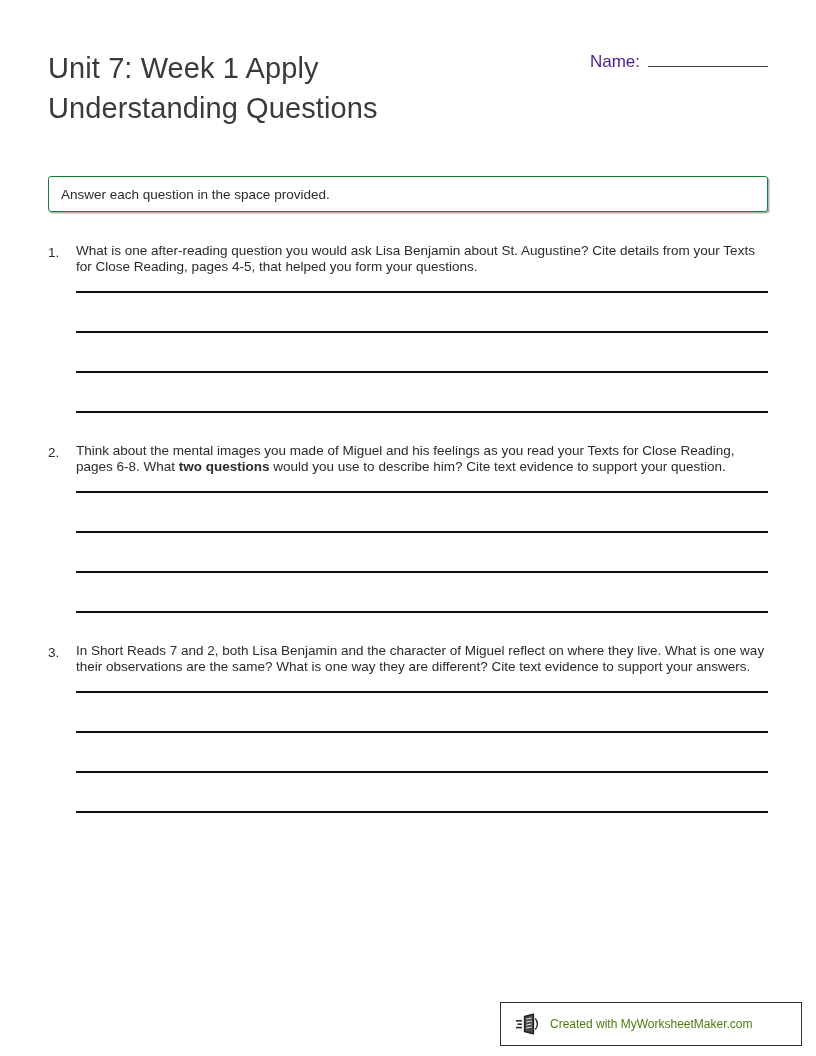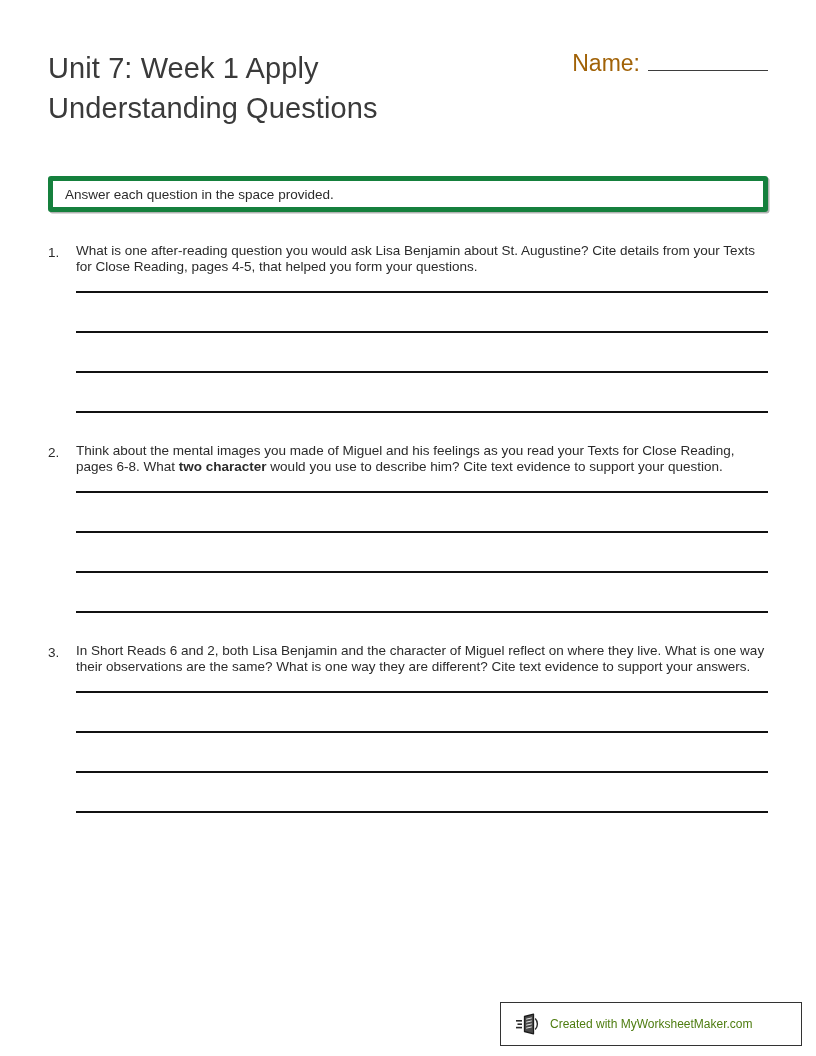--- a/index.html
+++ b/index.html
@@ -53,41 +53,41 @@
     padding-top: 6px;
   }
   .nd-row {
     display: flex;
     flex-direction: row;
     align-items: baseline;
     justify-content: flex-end;
     height: 34px;
   }
   .nd-label {
-    font-size: 23px;
-    color: #a16207;
+    font-size: 17px;
+    color: #4c1d95;
     font-weight: 400;
     padding-right: 8px;
     white-space: nowrap;
   }
   .nd-line {
     width: 120px;
     border-bottom: 1.6px solid #3d3d3d;
     height: 16px;
   }
 
   
   .instructions {
     position: absolute;
     left: 48px;
     top: 176px;
     width: 720px;
     height: 36px;
     box-sizing: border-box;
-    border: 5px solid #15803d;
+    border: 1px solid #15803d;
     border-radius: 3px;
     background: #ffffff;
     box-shadow: 1.5px 1.5px 0 rgba(0,0,0,0.30);
     display: flex;
     align-items: center;
     padding: 0 12px;
   }
   .instructions-text {
     font-size: 13.5px;
     color: #2b2b2b;
@@ -196,34 +196,34 @@
           <div class="ans-line"></div>
           <div class="ans-line"></div>
           <div class="ans-line"></div>
           <div class="ans-line"></div>
         </div>
       </div>
       <div class="q-gap"></div>
       <div class="question">
         <div class="q-head">
           <span class="q-num">2.</span>
-          <span class="q-text"><span>Think about the mental images you made of Miguel and his feelings as you read your Texts for Close Reading, pages 6-8. What </span><b>two character</b><span> would you use to describe him? Cite text evidence to support your question.</span></span>
+          <span class="q-text"><span>Think about the mental images you made of Miguel and his feelings as you read your Texts for Close Reading, pages 6-8. What </span><b>two questions</b><span> would you use to describe him? Cite text evidence to support your question.</span></span>
         </div>
         <div class="answer-lines">
           <div class="ans-line"></div>
           <div class="ans-line"></div>
           <div class="ans-line"></div>
           <div class="ans-line"></div>
         </div>
       </div>
       <div class="q-gap"></div>
       <div class="question">
         <div class="q-head">
           <span class="q-num">3.</span>
-          <span class="q-text"><span>In Short Reads 6 and 2, both Lisa Benjamin and the character of Miguel reflect on where they live. What is one way their observations are the same? What is one way they are different? Cite text evidence to support your answers.</span></span>
+          <span class="q-text"><span>In Short Reads 7 and 2, both Lisa Benjamin and the character of Miguel reflect on where they live. What is one way their observations are the same? What is one way they are different? Cite text evidence to support your answers.</span></span>
         </div>
         <div class="answer-lines">
           <div class="ans-line"></div>
           <div class="ans-line"></div>
           <div class="ans-line"></div>
           <div class="ans-line"></div>
         </div>
       </div>
     </div>
 

